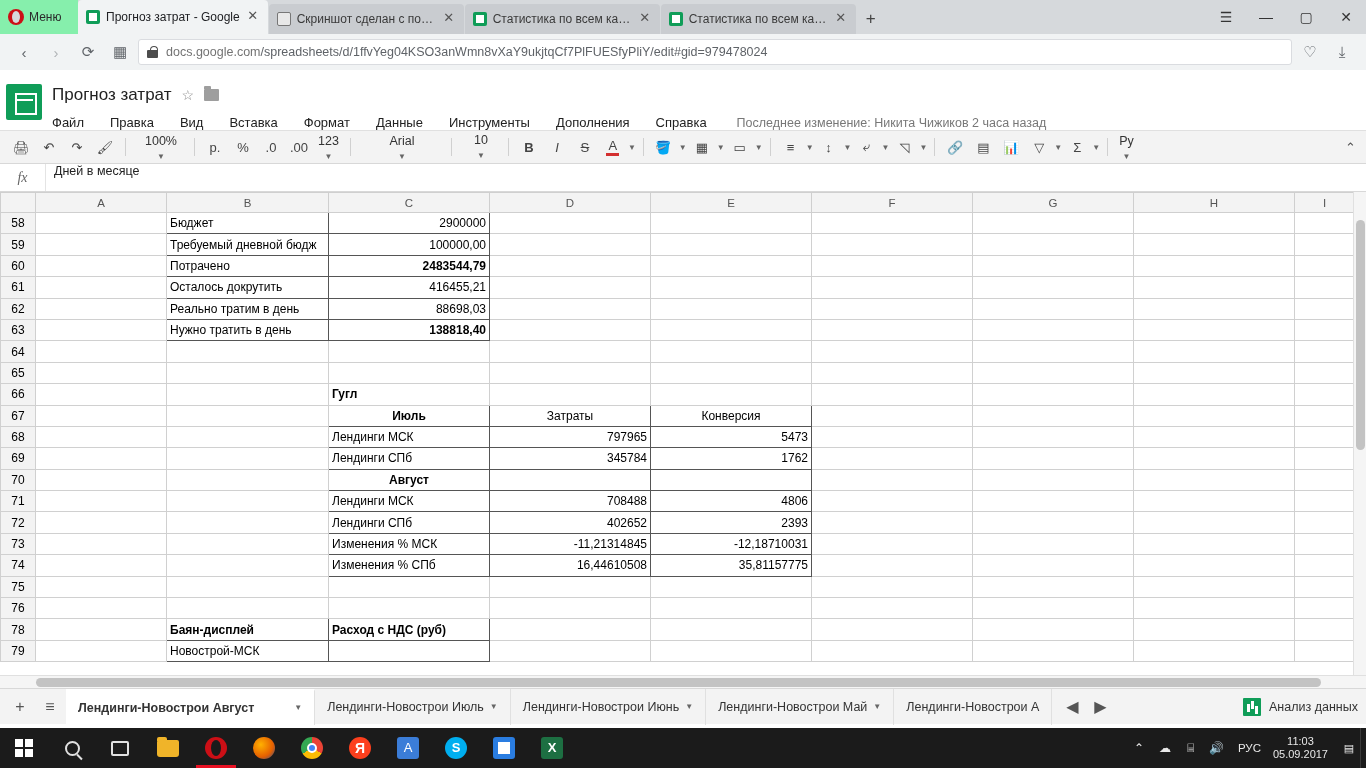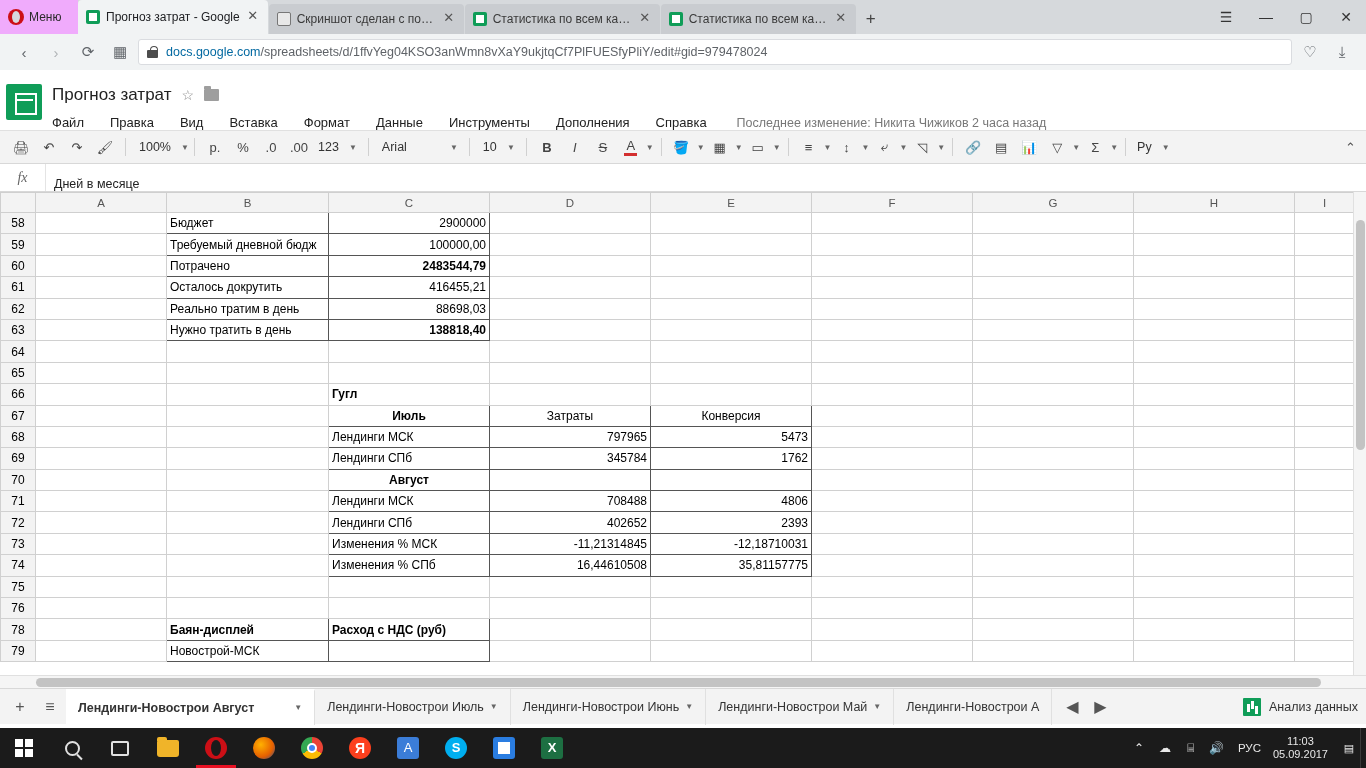--- a/index.html
+++ b/index.html
@@ -16,21 +16,21 @@
   .browser-topbar {
     height: 34px;
     background: #d6d9dc;
     display: flex;
     align-items: flex-end;
     padding-left: 0;
     position: relative;
   }
   .opera-menu {
     width: 78px; height: 34px;
-    background: #f0abfc;
+    background: #86efac;
     display: flex; align-items: center;
     gap: 5px;
     padding-left: 8px;
     font-size: 12px;
     color: #2a2a2a;
   }
   .opera-logo {
     width: 16px; height: 16px;
     border-radius: 50%;
     background: #cc0f16;
@@ -163,21 +163,21 @@
     content: "";
     position: absolute;
     left: 2.5px; top: -4px;
     width: 6px; height: 6px;
     border: 1.5px solid #4c4c4c;
     border-bottom: none;
     border-top-left-radius: 4px;
     border-top-right-radius: 4px;
   }
   .url-text .url-dim { color: #5f6368; }
-  .url-text .url-strong { color: #0369a1; }
+  .url-text .url-strong { color: #737373; }
   .addr-right {
     display: flex; align-items: center; gap: 4px;
   }
 
   
   .sheets-header {
     height: 60px;
     background: #fff;
     display: flex;
     align-items: flex-start;
@@ -310,25 +310,26 @@
     padding: 0 4px;
     border-radius: 2px;
   }
   .tb-sep {
     width: 1px; height: 18px;
     background: #d0d0d0;
     margin: 0 5px;
   }
   .tb-select {
     display: flex; align-items: center;
-    gap: 10px;
+    gap: 4px;
     font-size: 12.5px;
     color: #333;
     padding: 0 4px;
     height: 26px;
+    flex-direction: column;
   }
   .caret { font-size: 8px; color: #666; }
   .tb-zoom { width: 54px; justify-content: flex-start; padding-left: 6px; }
   .tb-font { width: 86px; justify-content: flex-start; padding-left: 6px; }
   .tb-fontsize { width: 42px; justify-content: flex-end; padding-left: 6px; }
   .tb-bold { font-weight: bold; }
   .tb-italic { font-style: italic; }
   .tb-strike { text-decoration: line-through; }
   .tb-textcolor {
     flex-direction: column; gap: 0; line-height: 1;
@@ -338,21 +339,21 @@
     position: absolute; right: 10px;
     font-size: 13px; color: #555;
   }
 
   
   .formula-bar {
     height: 28px;
     background: #fff;
     border-bottom: 1px solid #d8d8d8;
     display: flex;
-    align-items: flex-end;
+    align-items: flex-start;
     font-size: 12.5px;
   }
   .fx-box {
     width: 46px;
     text-align: center;
     color: #666;
     font-style: italic;
     font-family: "Liberation Serif", serif;
     font-size: 14px;
     border-right: 1px solid #e4e4e4;

